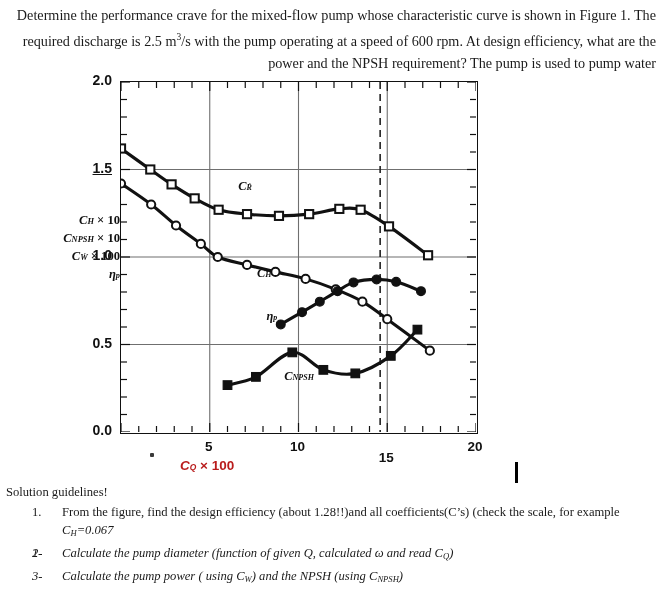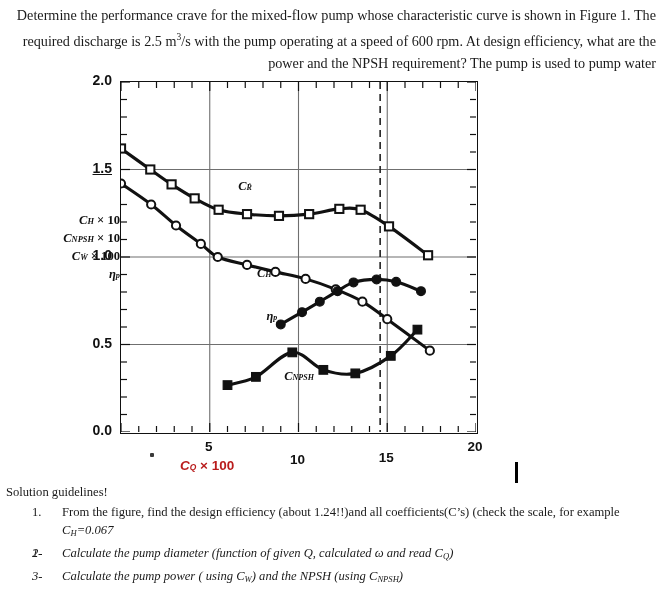--- a/index.html
+++ b/index.html
@@ -254,33 +254,33 @@
     </div>
 
   <div id="speck"></div>
   <div id="xaxis-title">C<span style="font-size:8.4px;">Q</span> <span style="font-style:normal;">× 100</span></div>
 <div class="ylab" style="top: 362px; right: 553px;">0.0</div>
     <div class="ylab" style="top: 274.5px; right: 553px;">0.5</div>
     <div class="ylab" style="top: 187px; right: 553px;">1.0</div>
     <div class="ylab" style="top: 99.5px; right: 553px; text-decoration: underline;">1.5</div>
     <div class="ylab" style="top: 12px; right: 553px;">2.0</div>
     <div class="xlab" style="left: 190.75px; top: 379px;">5</div>
-    <div class="xlab" style="left: 279.5px; top: 379px; margin-top: 13px;">10</div>
+    <div class="xlab" style="left: 279.5px; top: 379px;">10</div>
     <div class="xlab" style="left: 368.25px; top: 390px;">15</div>
     <div class="xlab" style="left: 457px; top: 379px;">20</div>
   </div>
 
 <div id="caret"></div>
 
 <div id="solution">
   <div class="head">Solution guidelines!</div>
 
   <div class="numitem">
     <span class="n">1.</span>
-    <span class="cont">From the figure, find the design efficiency (about 1.24!!)and all coefficients(C’s) (check the scale, for example</span>
+    <span class="cont">From the figure, find the design efficiency (about 1.28!!)and all coefficients(C’s) (check the scale, for example</span>
     <span class="cont" style="font-style:italic;"><span>C</span><sub>H</sub><span>=0.067</span></span>
   </div>
 
   <div class="numitem it">
     <span class="n">1-</span>
   </div>
 
   <div class="numitem it">
     <span class="n">2-</span>
     <span><span>Calculate the pump diameter (function of given Q, calculated ω and read C</span><sub>Q</sub><span>)</span></span>

